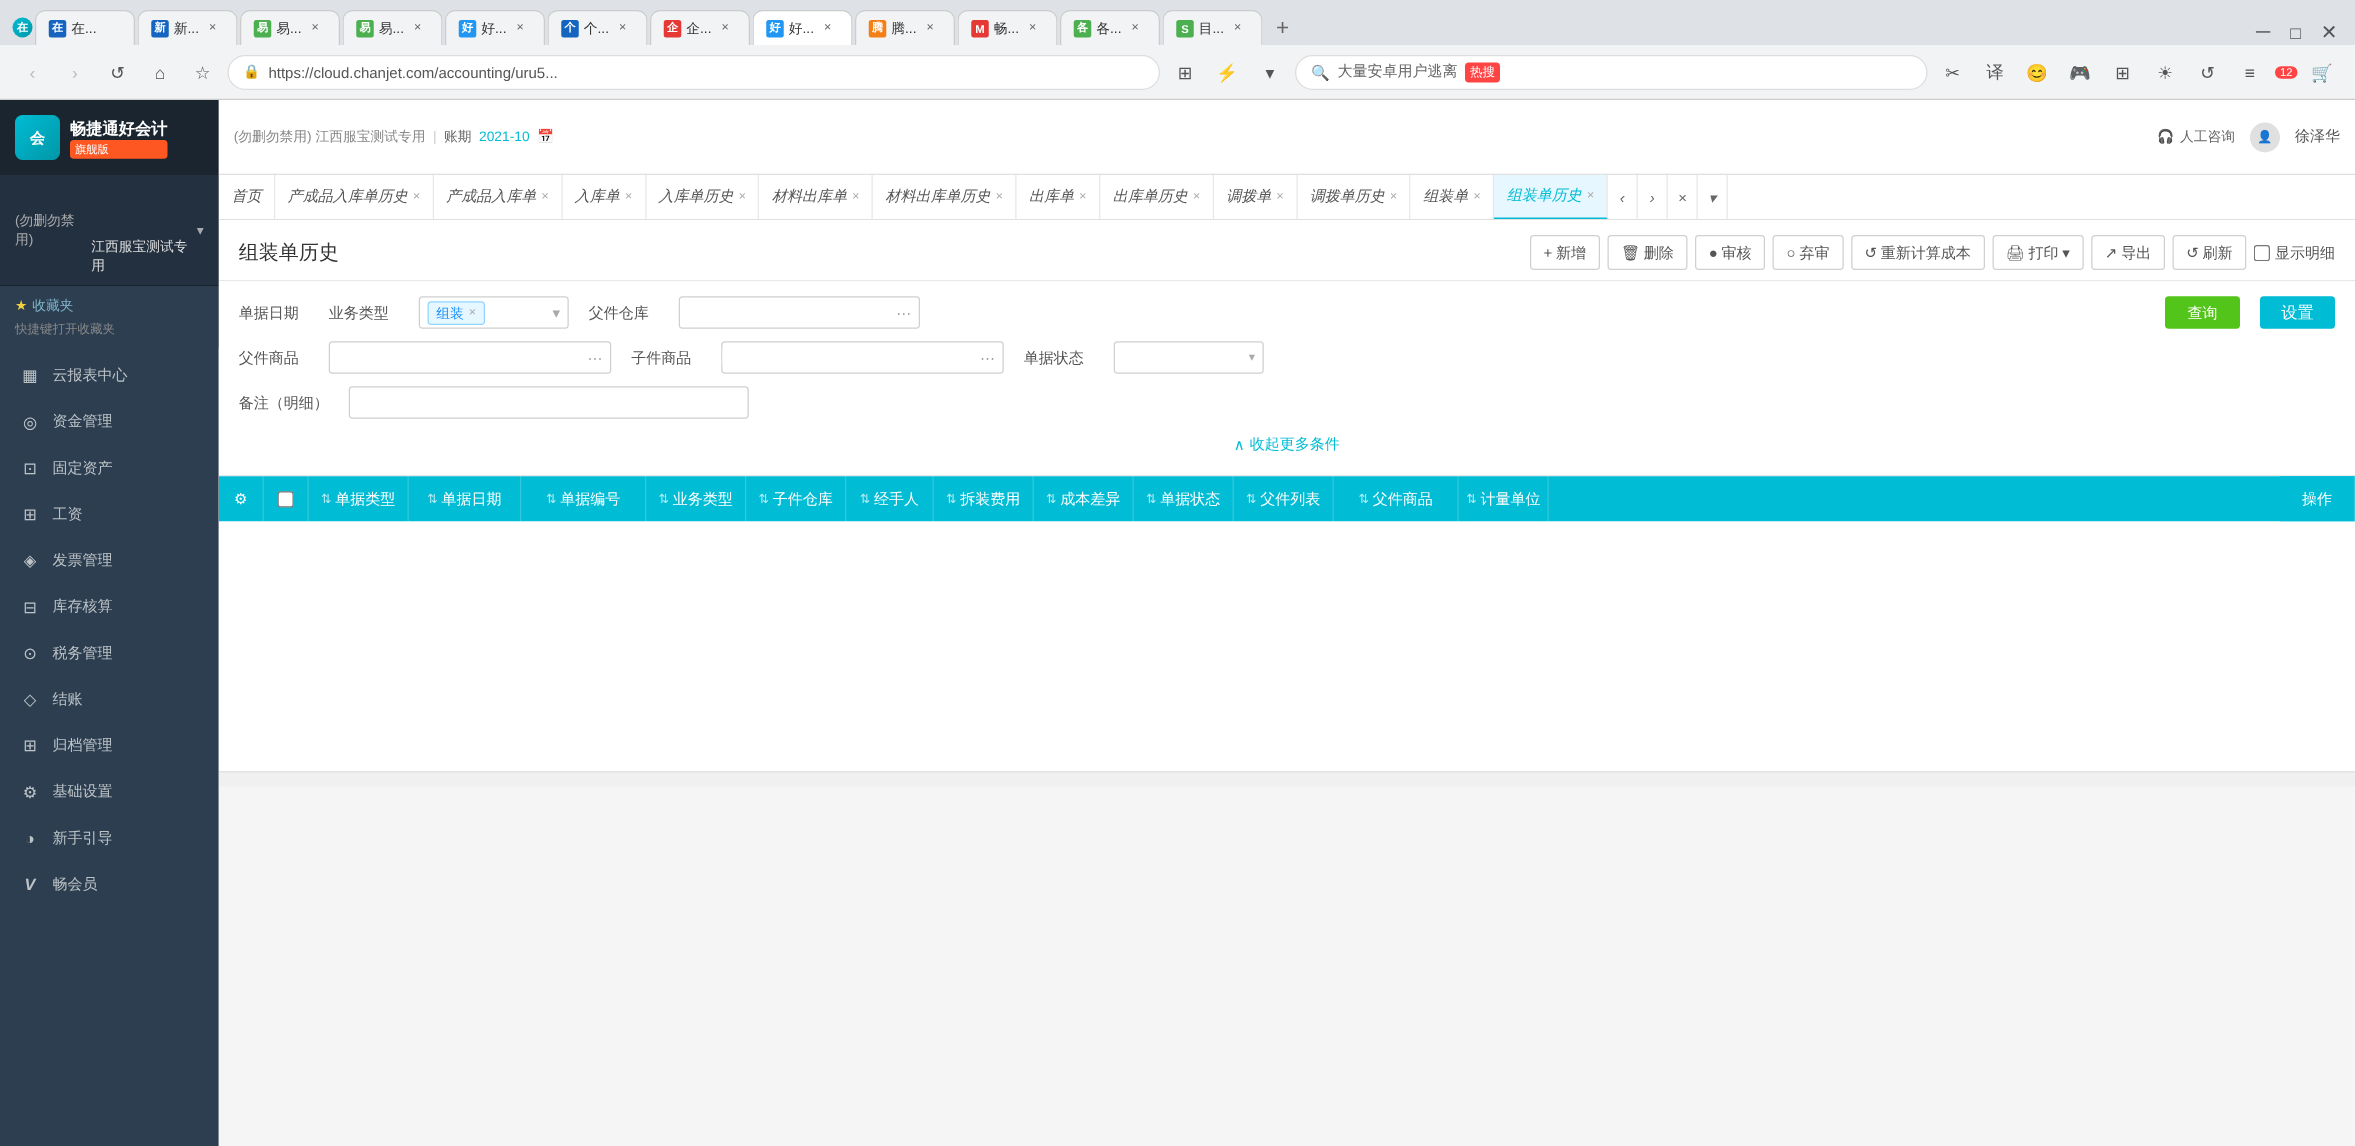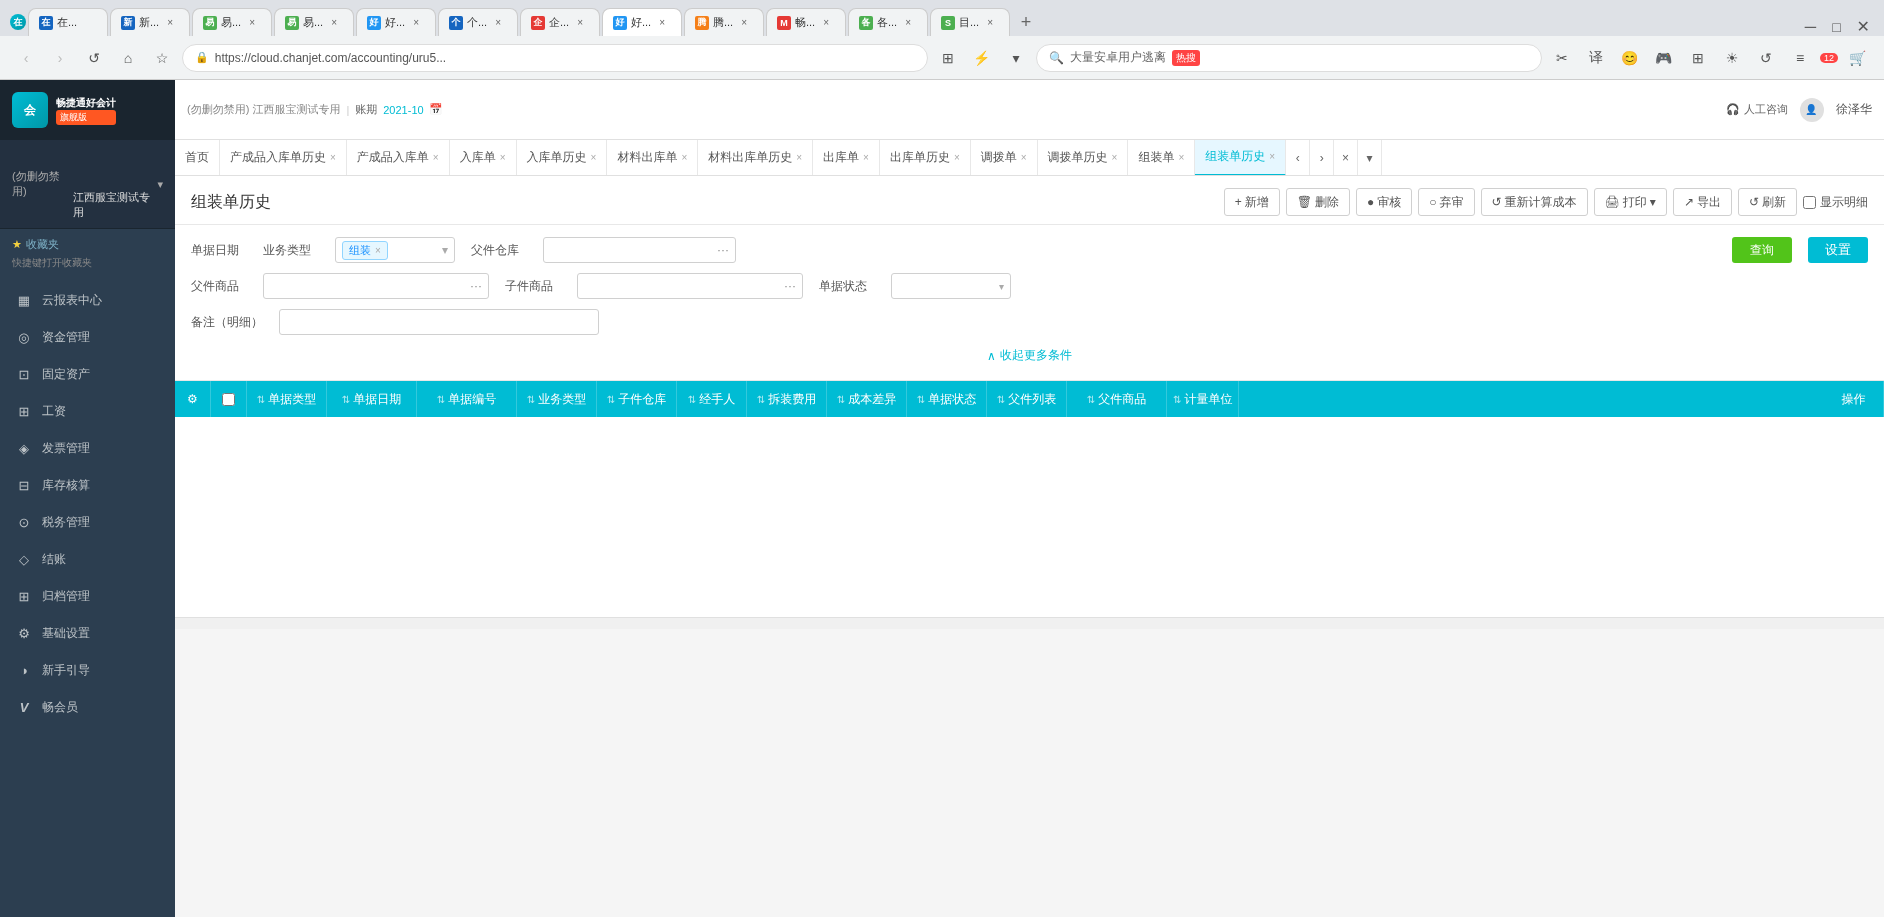--- a/index.html
+++ b/index.html
@@ -26,21 +26,21 @@
     .toolbar-icon { width: 28px; height: 28px; display: flex; align-items: center; justify-content: center; font-size: 14px; color: #555; cursor: pointer; border-radius: 4px; }
     .counter-badge { background: #ff4444; color: #fff; font-size: 9px; padding: 0 4px; border-radius: 8px; min-width: 16px; text-align: center; }
 
     
     .app-container { display: flex; height: calc(917px - 80px); }
 
     
     .sidebar { width: 175px; background: #2c3e50; display: flex; flex-direction: column; height: 100%; }
     .sidebar-logo { display: flex; align-items: center; padding: 12px; background: #1a252f; gap: 8px; }
     .logo-icon { width: 36px; height: 36px; background: linear-gradient(135deg, #00bcd4, #0097a7); border-radius: 6px; display: flex; align-items: center; justify-content: center; color: #fff; font-size: 12px; font-weight: bold; }
-    .logo-text { color: #fff; font-size: 10px; font-weight: bold; }
+    .logo-text { color: #fff; font-size: 13px; font-weight: bold; }
     .logo-badge { background: #ff5722; color: #fff; font-size: 9px; padding: 1px 4px; border-radius: 3px; }
 
     .company-selector { display: flex; align-items: center; padding: 8px 12px; background: #233040; color: #aaa; font-size: 11px; cursor: pointer; gap: 4px; border-bottom: 1px solid #1a252f; }
     .company-name { color: #ddd; font-size: 11px; margin-top: 42px; }
 
     .sidebar-favorites { padding: 8px 12px; background: #2c3e50; }
     .favorites-title { color: #7fb3c8; font-size: 11px; margin-bottom: 4px; display: flex; align-items: center; gap: 4px; }
     .favorites-sub { color: #888; font-size: 10px; cursor: pointer; }
     .favorites-star { color: #f4d03f; }
 
@@ -52,21 +52,21 @@
     .main-content { flex: 1; display: flex; flex-direction: column; background: #f5f5f5; overflow: hidden; }
 
     
     .app-header { display: flex; align-items: center; padding: 0 12px; height: 60px; background: #fff; border-bottom: 1px solid #e0e0e0; gap: 8px; }
     .account-info { display: flex; align-items: center; gap: 6px; color: #666; font-size: 11px; }
     .header-actions { margin-left: auto; display: flex; align-items: center; gap: 12px; }
     .header-btn { display: flex; align-items: center; gap: 4px; color: #666; font-size: 11px; cursor: pointer; }
     .user-avatar { width: 24px; height: 24px; border-radius: 50%; background: #e0e0e0; display: flex; align-items: center; justify-content: center; font-size: 10px; color: #555; }
 
     
-    .page-tabs { display: flex; align-items: center; background: #fff; border-bottom: 1px solid #e0e0e0; overflow-x: auto; height: 36px; }
+    .page-tabs { display: flex; align-items: center; background: #fff; border-bottom: 1px solid #e0e0e0; overflow-x: auto; height: 36px; font-style: italic; }
     .page-tab { display: flex; align-items: center; padding: 0 10px; height: 36px; font-size: 12px; color: #555; cursor: pointer; white-space: nowrap; border-right: 1px solid #e8e8e8; }
     .page-tab.active { background: #e6f7ff; color: #00bcd4; border-bottom: 2px solid #00bcd4; }
     .page-tab .tab-close-icon { margin-left: 4px; color: #aaa; font-size: 10px; cursor: pointer; }
     .tab-nav-arrows { display: flex; align-items: center; }
     .tab-nav-btn { width: 24px; height: 36px; display: flex; align-items: center; justify-content: center; cursor: pointer; color: #666; font-size: 12px; border-right: 1px solid #e8e8e8; }
 
     
     .page-content { flex: 1; overflow-y: auto; padding: 0; }
 
     .page-header { display: flex; align-items: center; justify-content: space-between; padding: 12px 16px 8px; background: #fff; border-bottom: 1px solid #e8e8e8; }

